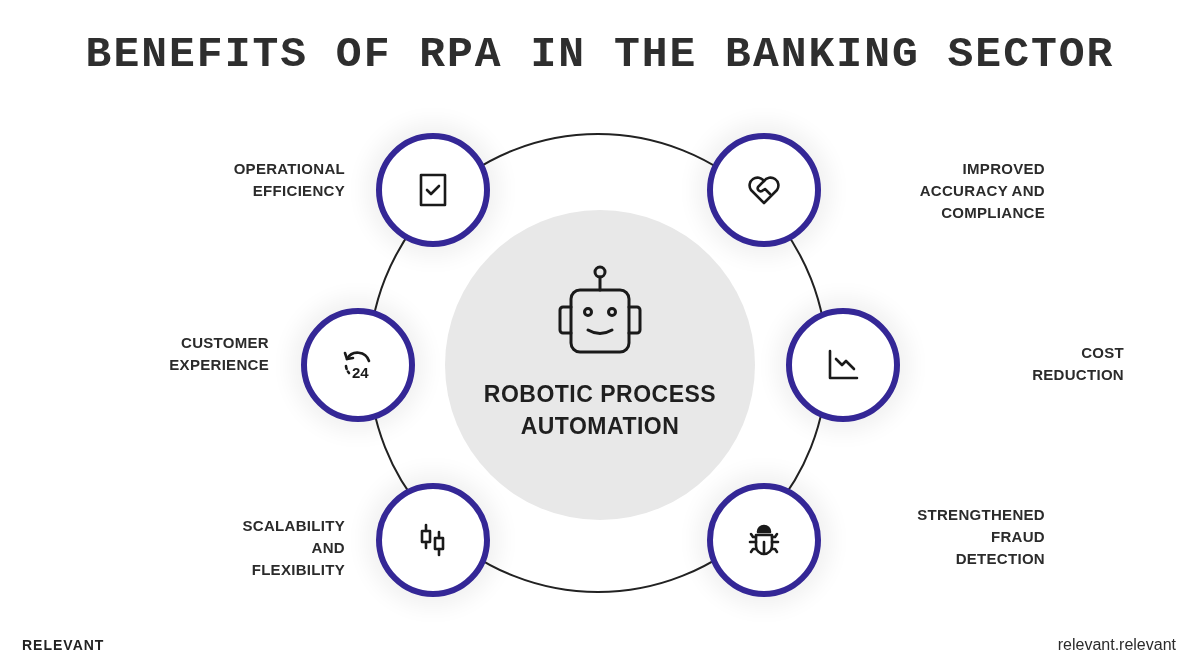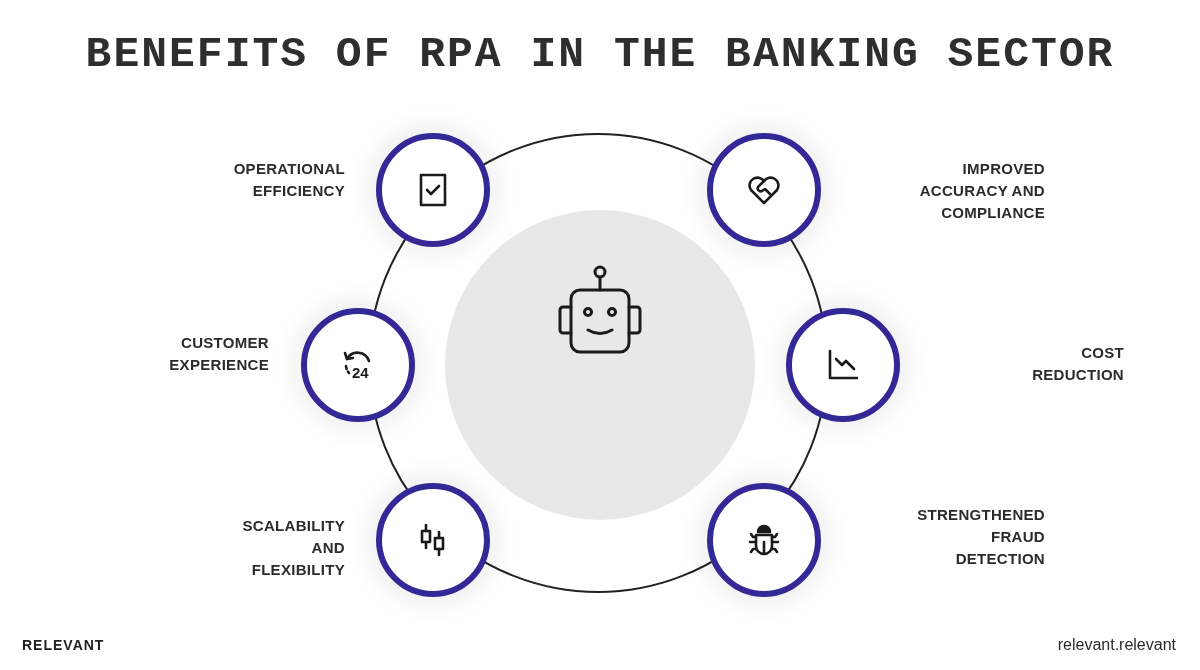--- a/index.html
+++ b/index.html
@@ -55,20 +55,24 @@
   <svg class="center-icon" viewBox="0 0 100 90" fill="none" stroke="#1a1a1a" stroke-width="3" stroke-linecap="round" stroke-linejoin="round">
     <circle cx="50" cy="7" r="5"></circle>
     <line x1="50" y1="12" x2="50" y2="25"></line>
     <rect x="21" y="25" width="58" height="62" rx="9"></rect>
     <path d="M21 42 H13 a3 3 0 0 0 -3 3 V65 a3 3 0 0 0 3 3 H21"></path>
     <path d="M79 42 H87 a3 3 0 0 1 3 3 V65 a3 3 0 0 1 -3 3 H79"></path>
     <circle cx="38" cy="47" r="3.5"></circle>
     <circle cx="62" cy="47" r="3.5"></circle>
     <path d="M38 65 Q50 72 62 65"></path>
   </svg>
+  <div class="center-label">
+    <div>ROBOTIC PROCESS</div>
+    <div>AUTOMATION</div>
+  </div>
 </div>
 
 <div class="node" style="left:376px; top:133px;">
   <svg viewBox="0 0 36 36" fill="none" stroke="#1a1a1a" stroke-width="2.6" stroke-linecap="round" stroke-linejoin="round">
     <rect x="6" y="3" width="24" height="30"></rect>
     <polyline points="12,18 16,22 24,14"></polyline>
   </svg>
 </div>
 <div class="label left" style="left:145px; top:158px;">
   <div>OPERATIONAL</div>

